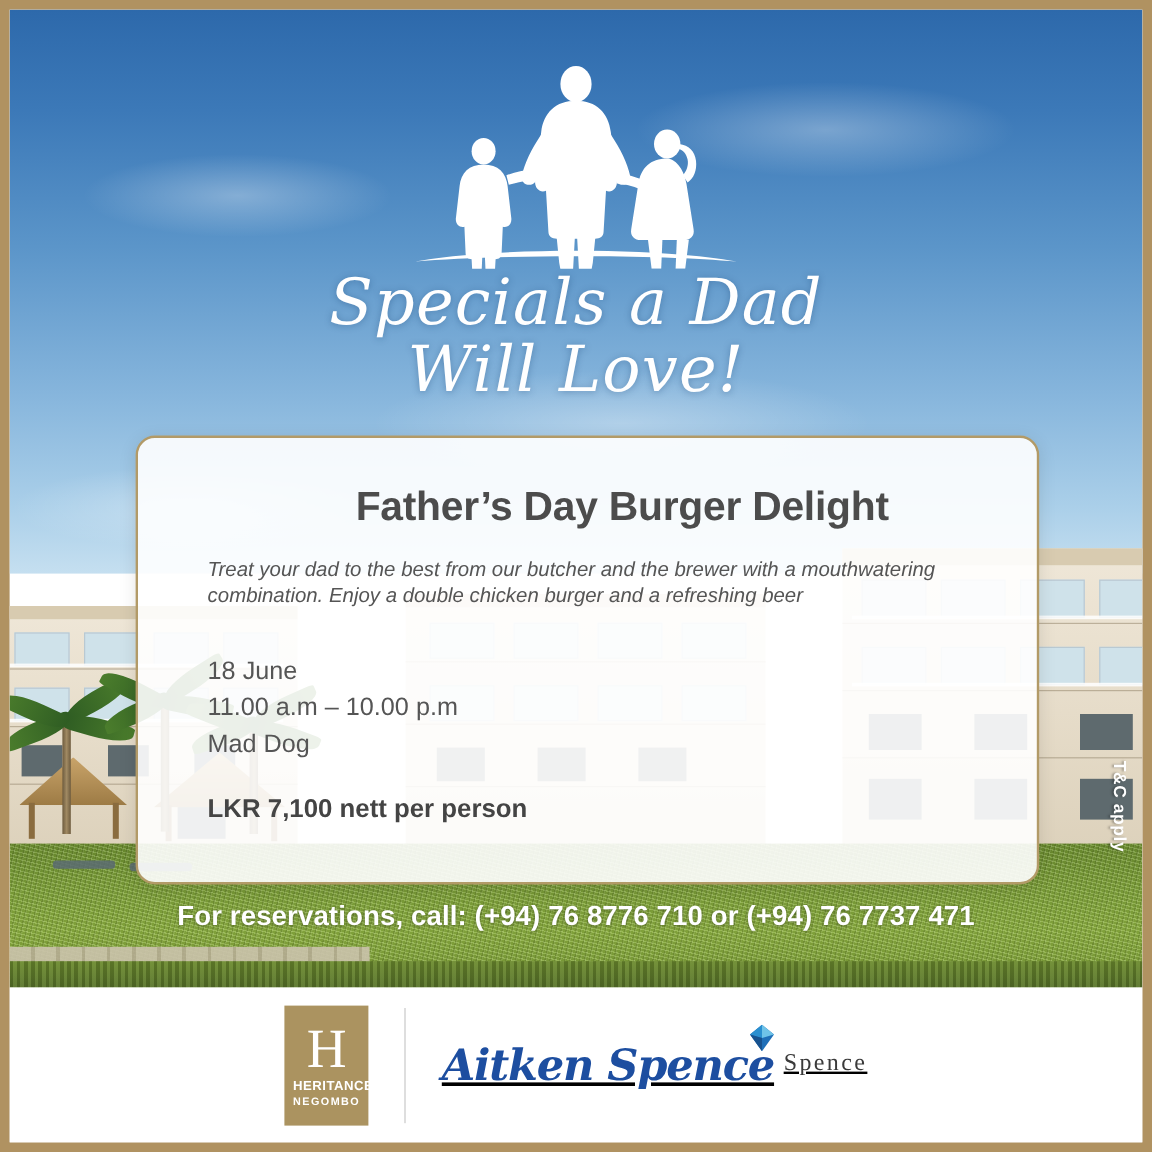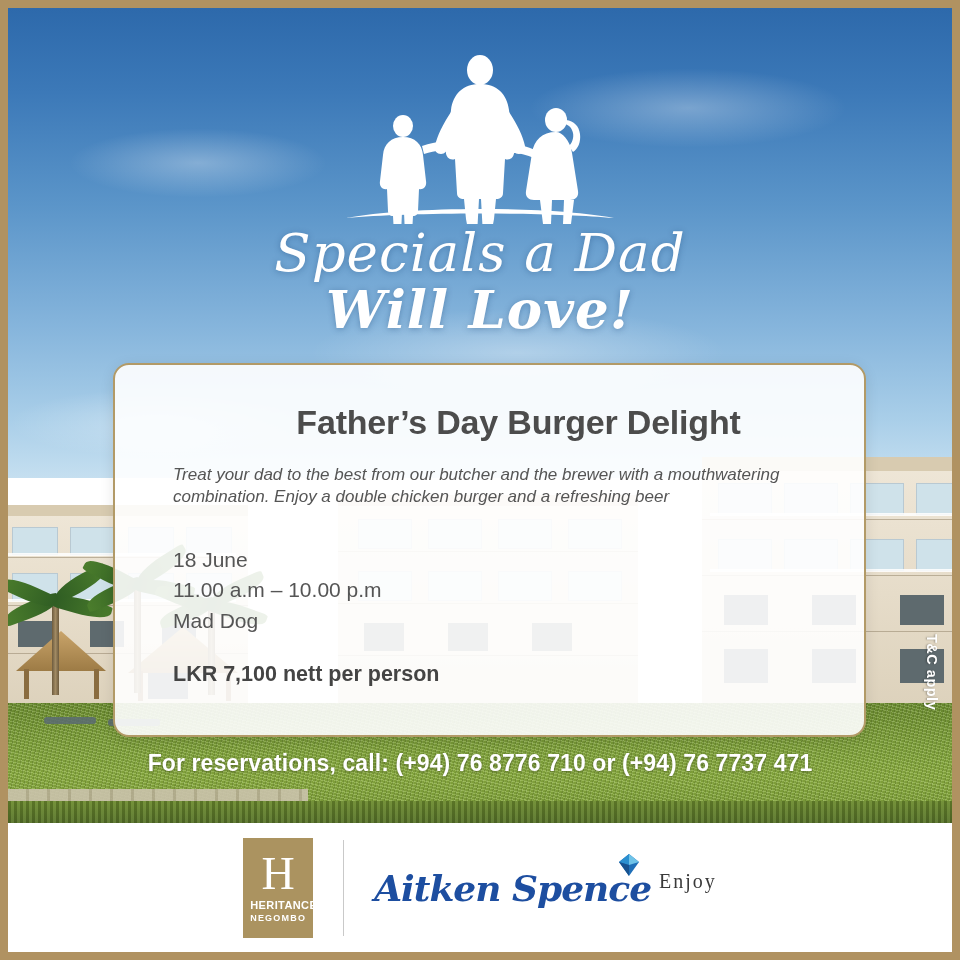--- a/index.html
+++ b/index.html
@@ -78,21 +78,21 @@
   .script{
     position:absolute;left:0;right:0;top:218px;text-align:center;
     color:#ffffff;
     font-family:"DejaVu Serif",serif;
     font-style:italic;font-weight:400;
     text-shadow:0 1px 6px rgba(20,60,110,.35);
     line-height:1.02;
     pointer-events:none;
   }
   .script .l1{display:block;font-size:53px;letter-spacing:1px;}
-  .script .l2{display:block;font-size:53px;letter-spacing:1px;margin-top:2px;font-weight:bold;}
+  .script .l2{display:block;font-size:53px;letter-spacing:1px;margin-top:2px;}
   
   .card{
     position:absolute;left:105px;top:355px;width:753px;height:374px;
     border:2px solid #b29a67;border-radius:16px;
     background:rgba(255,255,255,.90);
     box-shadow:0 3px 14px rgba(0,0,0,.10);
     box-sizing:border-box;
   }
   .card-inner{padding:38px 0 0 58px;}
   .card-title{
@@ -130,21 +130,21 @@
     display:flex;flex-direction:column;align-items:center;justify-content:center;
     color:#ffffff;
   }
   .logo-heritance .mono{
     font-family:"Liberation Serif",serif;font-size:46px;line-height:.95;font-weight:400;
     margin-bottom:4px;
   }
   .logo-heritance .nm1{font-size:11px;font-weight:bold;letter-spacing:.4px;padding-left:11px;}
   .logo-heritance .nm2{font-size:9px;font-weight:bold;letter-spacing:1.2px;margin-top:2px;}
   .logo-divider{width:1px;height:96px;background:#c9c9c9;margin:0 30px;}
-  .logo-aitken{display:flex;align-items:flex-start;position:relative;}
+  .logo-aitken{display:flex;align-items:center;position:relative;text-decoration:underline;}
   .aitken-word{
     font-family:"DejaVu Serif",serif;font-style:italic;font-weight:bold;
     color:#1d4ea0;font-size:36px;letter-spacing:-1px;line-height:1;
   }
   .aitken-hotels{
     font-family:"Liberation Serif",serif;color:#3a3a3a;font-size:20px;
     letter-spacing:2px;margin-left:8px;margin-bottom:3px;
   }
   .gem{position:absolute;right:78px;top:-16px;width:20px;height:22px;}
 </style>
@@ -317,18 +317,18 @@
       </div>
       <div class="logo-divider"></div>
       <div class="logo-aitken">
         <svg class="gem" viewBox="0 0 20 22">
           <polygon points="10,0 20,8 10,22 0,8" fill="#1f6fb8"></polygon>
           <polygon points="10,0 20,8 10,11" fill="#6fc3e8"></polygon>
           <polygon points="10,0 0,8 10,11" fill="#2a8fd0"></polygon>
           <polygon points="0,8 10,11 10,22" fill="#17528f"></polygon>
         </svg>
         <span class="aitken-word">Aitken Spence</span>
-        <span class="aitken-hotels">Enjoy</span>
+        <span class="aitken-hotels">Spence</span>
       </div>
     </div>
 
   </div>
 </div>
 
 </body></html>

